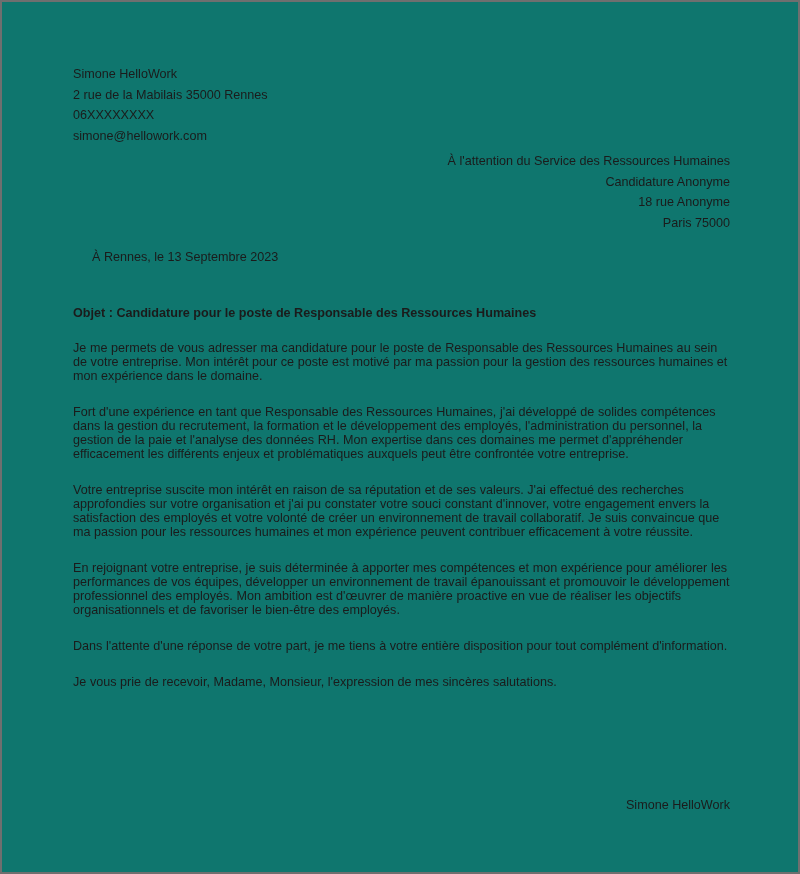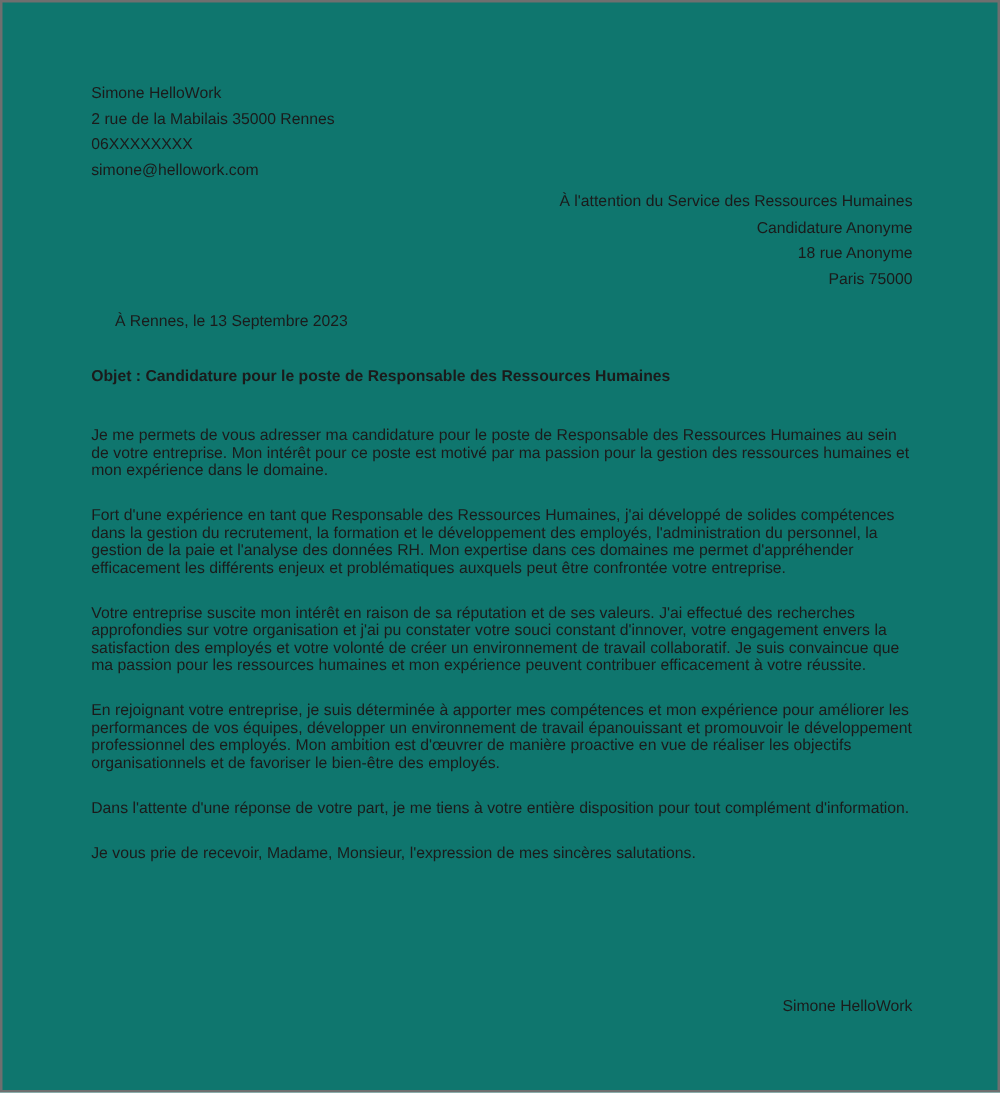--- a/index.html
+++ b/index.html
@@ -57,21 +57,21 @@
   .date-line {
     position: absolute;
     top: 245px;
     left: 0;
     width: 100%;
     text-align: left;
     margin-left: 19px;
   }
   .subject-line {
     position: absolute;
-    top: 289px;
+    top: 301px;
     left: 0;
     width: 100%;
     font-weight: bold;
     text-align: left;
   }
   .body-area {
     position: absolute;
     top: 339px;
     left: 0;
     width: 100%;

